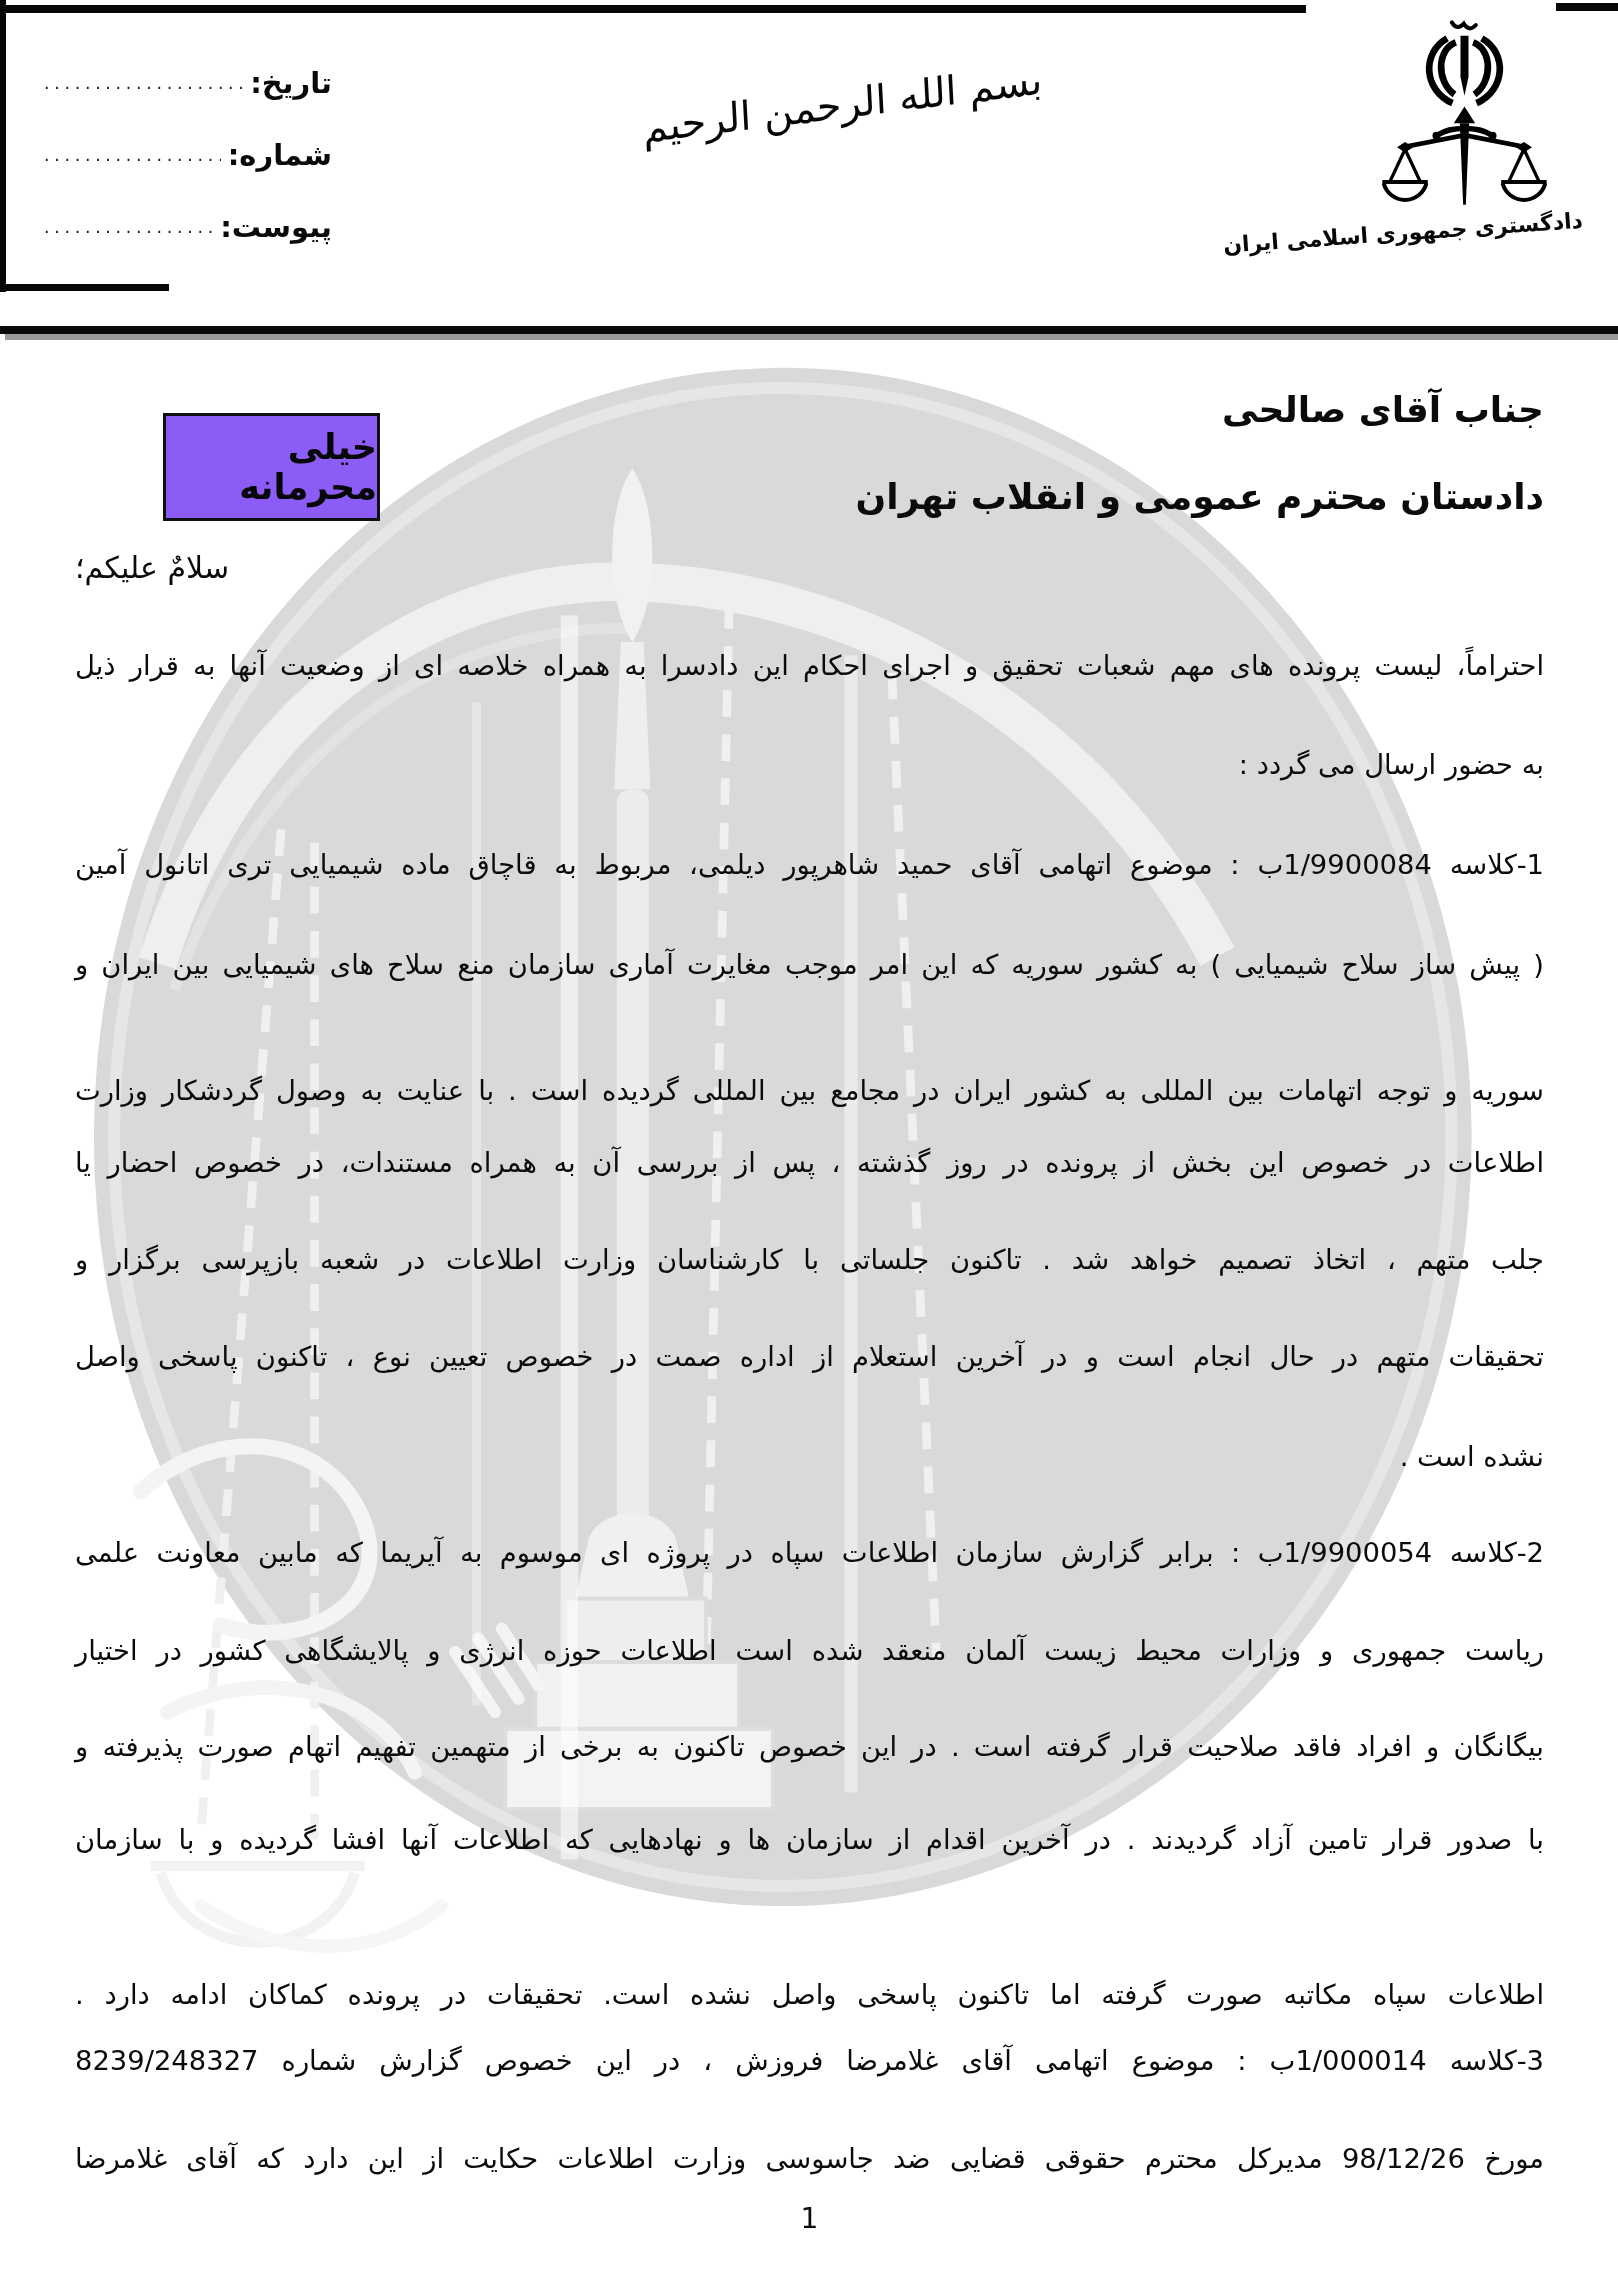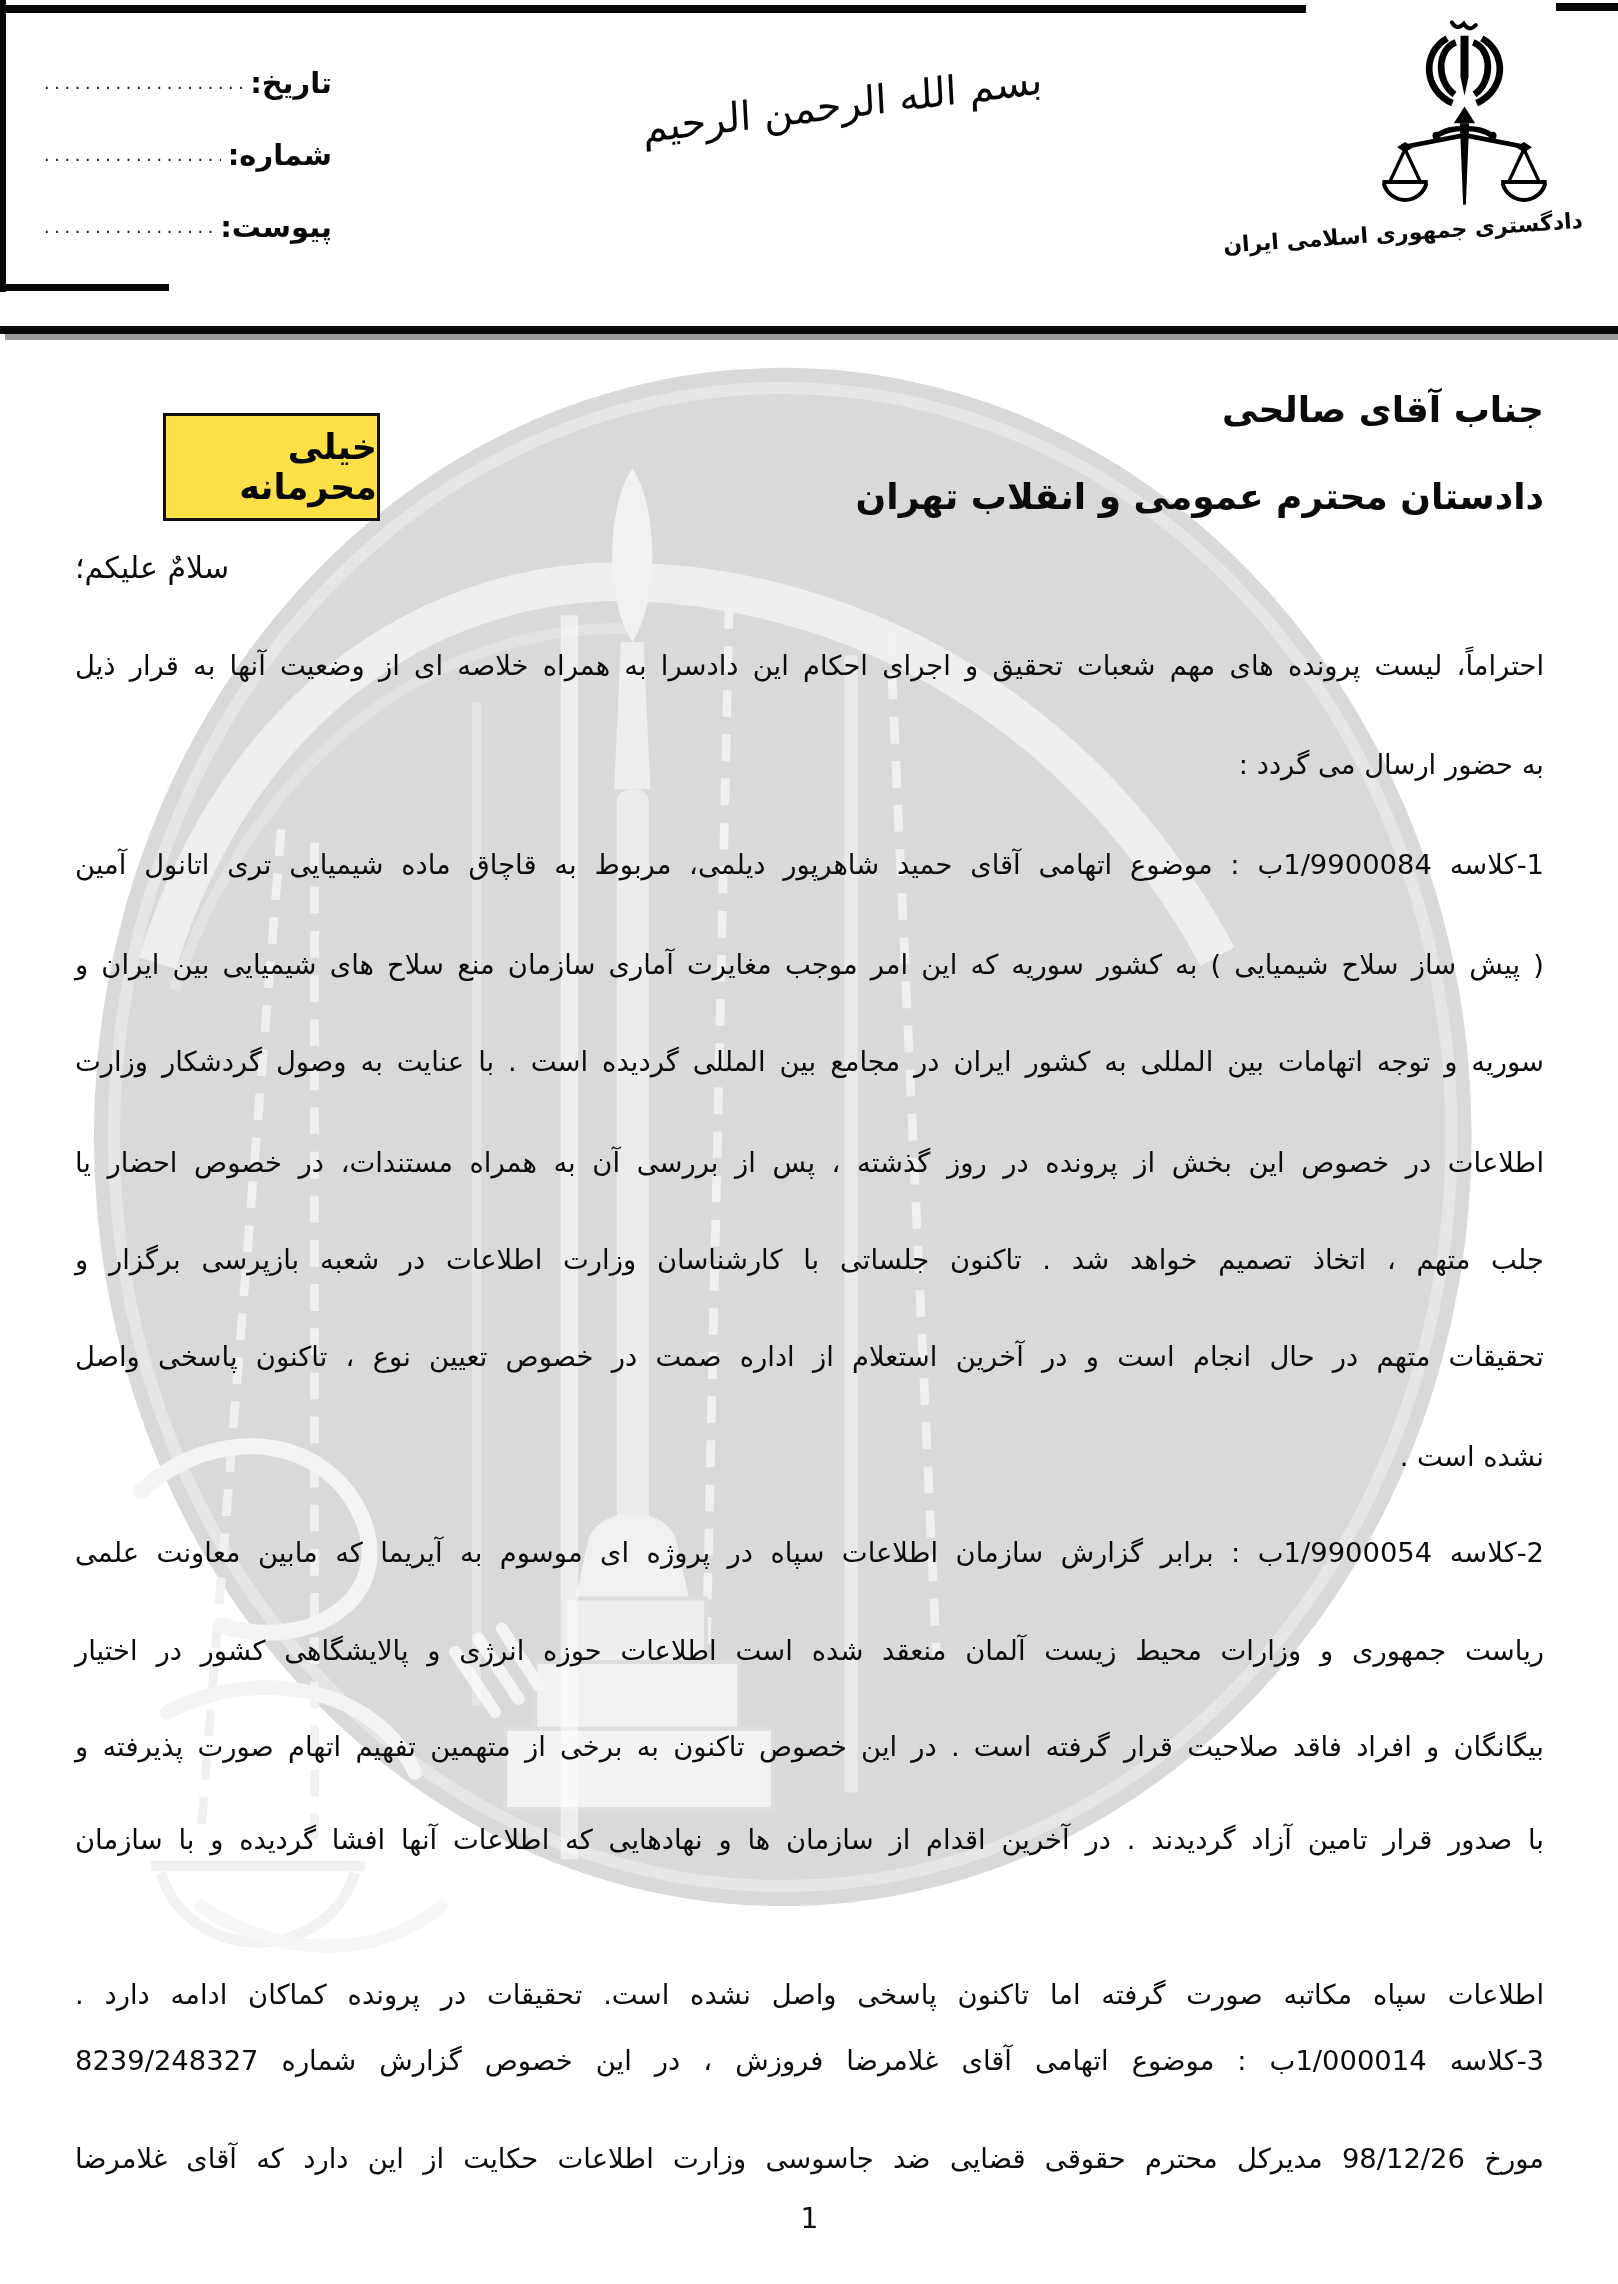--- a/index.html
+++ b/index.html
@@ -26,21 +26,21 @@
   
   .emblem{position:absolute; left:1354px; top:9.4px; width:221px; height:292px; z-index:4;}
   .emblem .caption{position:absolute; left:-8px; top:207px; width:237px; text-align:center;
                    direction:rtl; font-size:22px; font-weight:bold; transform:rotate(-4deg);
                    color:#080808; white-space:nowrap;}
   
   .sep-black{position:absolute; left:0; top:326px; width:1619px; height:8px; background:#0a0a0a; z-index:3;}
   .sep-gray{position:absolute; left:5.4px; top:334px; width:1613px; height:6px; background:#9a9a9a; z-index:3;}
   
   .stamp{position:absolute; left:163px; top:413px; width:217px; height:108px; z-index:4;
-         border:3.3px solid #101010; background:#fde047; display:flex; align-items:center;
+         border:3.3px solid #101010; background:#8b5cf6; display:flex; align-items:center;
          justify-content:center; font-size:35px; font-weight:bold; direction:rtl; color:#070707;}
   
   .rtlblock{position:absolute; left:75px; width:1469px; direction:rtl; z-index:2; color:#0b0b0b;}
   .h1{top:389px; font-size:36px; font-weight:bold; text-align:right;}
   .h2{top:476px; font-size:36px; font-weight:bold; text-align:right;}
   .salutation{top:550px; font-size:30px; text-align:left;}
   .bline{font-size:27.4px; line-height:41px; text-align:justify; text-align-last:justify;}
   .bline.short{text-align:left; text-align-last:right;}
   
   .pagenum{position:absolute; left:0; top:2202px; width:1619px; text-align:center;
@@ -151,21 +151,21 @@
   </div>
 
   <div class="rtlblock h1" dir="rtl">جناب آقای صالحی</div>
   <div class="rtlblock h2" dir="rtl">دادستان محترم عمومی و انقلاب تهران</div>
   <div class="rtlblock salutation" dir="rtl">سلامٌ علیکم؛</div>
 
   <div class="rtlblock bline" style="top:645px" dir="rtl">احتراماً، لیست پرونده های مهم شعبات تحقیق و اجرای احکام این دادسرا به همراه خلاصه ای از وضعیت آنها به قرار ذیل</div>
   <div class="rtlblock bline short" style="top:744px" dir="rtl">به حضور ارسال می گردد :</div>
   <div class="rtlblock bline" style="top:844px" dir="rtl">1-كلاسه 1/9900084ب : موضوع اتهامی آقای حمید شاهرپور دیلمی، مربوط به قاچاق ماده شیمیایی تری اتانول آمین</div>
   <div class="rtlblock bline" style="top:944px" dir="rtl">( پیش ساز سلاح شیمیایی ) به کشور سوریه که این امر موجب مغایرت آماری سازمان منع سلاح های شیمیایی بین ایران و</div>
-  <div class="rtlblock bline" style="top:1041px" dir="rtl">سوریه و توجه اتهامات بین المللی به کشور ایران در مجامع بین المللی گردیده است . با عنایت به وصول گردشکار وزارت</div>
+  <div class="rtlblock bline" style="top:1070px" dir="rtl">سوریه و توجه اتهامات بین المللی به کشور ایران در مجامع بین المللی گردیده است . با عنایت به وصول گردشکار وزارت</div>
   <div class="rtlblock bline" style="top:1142px" dir="rtl">اطلاعات در خصوص این بخش از پرونده در روز گذشته ، پس از بررسی آن به همراه مستندات، در خصوص احضار یا</div>
   <div class="rtlblock bline" style="top:1239px" dir="rtl">جلب متهم ، اتخاذ تصمیم خواهد شد . تاکنون جلساتی با کارشناسان وزارت اطلاعات در شعبه بازپرسی برگزار و</div>
   <div class="rtlblock bline" style="top:1336px" dir="rtl">تحقیقات متهم در حال انجام است و در آخرین استعلام از اداره صمت در خصوص تعیین نوع ، تاکنون پاسخی واصل</div>
   <div class="rtlblock bline short" style="top:1436px" dir="rtl">نشده است .</div>
   <div class="rtlblock bline" style="top:1532px" dir="rtl">2-كلاسه 1/9900054ب : برابر گزارش سازمان اطلاعات سپاه در پروژه ای موسوم به آیریما که مابین معاونت علمی</div>
   <div class="rtlblock bline" style="top:1630px" dir="rtl">ریاست جمهوری و وزارات محیط زیست آلمان منعقد شده است اطلاعات حوزه انرژی و پالایشگاهی کشور در اختیار</div>
   <div class="rtlblock bline" style="top:1726px" dir="rtl">بیگانگان و افراد فاقد صلاحیت قرار گرفته است . در این خصوص تاکنون به برخی از متهمین تفهیم اتهام صورت پذیرفته و</div>
   <div class="rtlblock bline" style="top:1819px" dir="rtl">با صدور قرار تامین آزاد گردیدند . در آخرین اقدام از سازمان ها و نهادهایی که اطلاعات آنها افشا گردیده و با سازمان</div>
   <div class="rtlblock bline" style="top:1974px" dir="rtl">اطلاعات سپاه مکاتبه صورت گرفته اما تاکنون پاسخی واصل نشده است. تحقیقات در پرونده کماکان ادامه دارد .</div>
   <div class="rtlblock bline" style="top:2040px" dir="rtl">3-كلاسه 1/000014ب : موضوع اتهامی آقای غلامرضا فروزش ، در این خصوص گزارش شماره 8239/248327</div>

